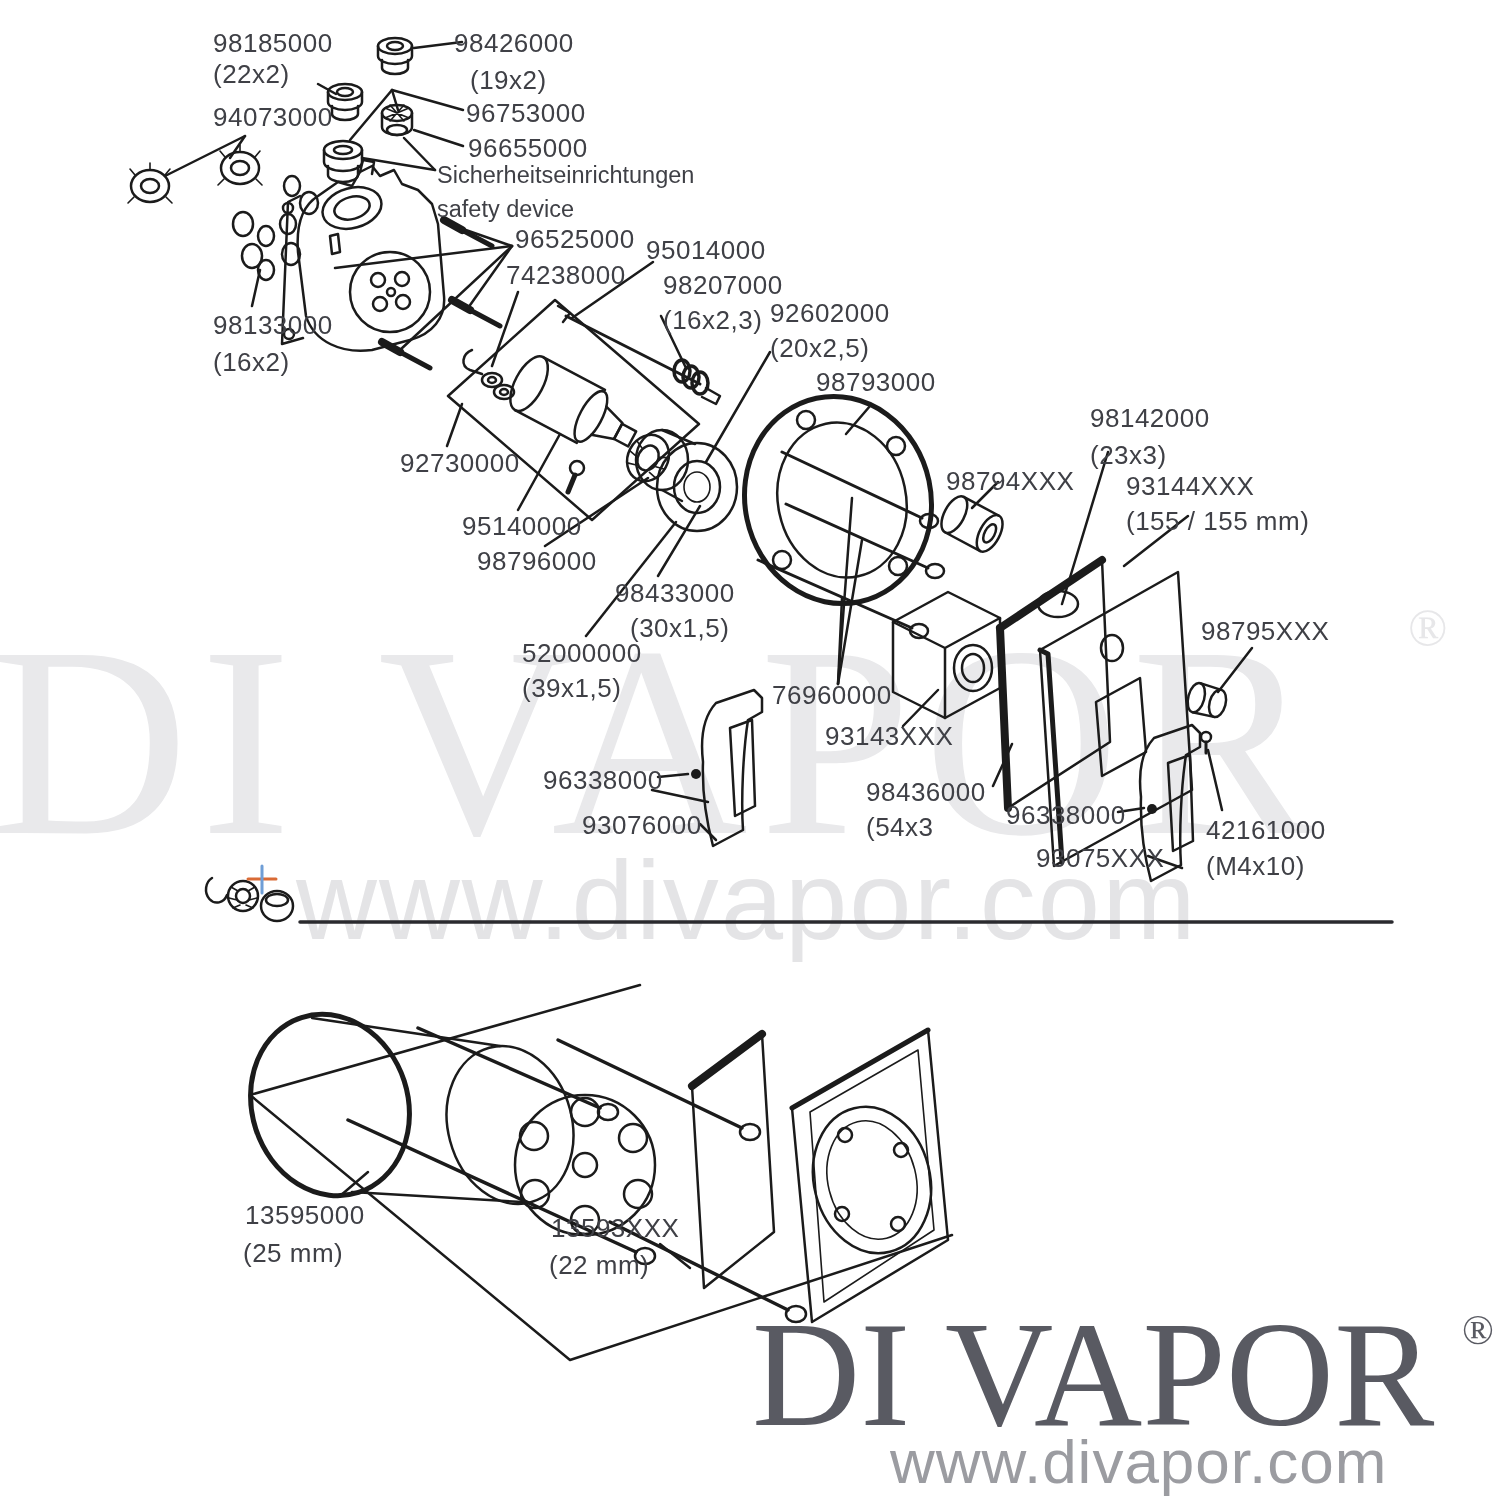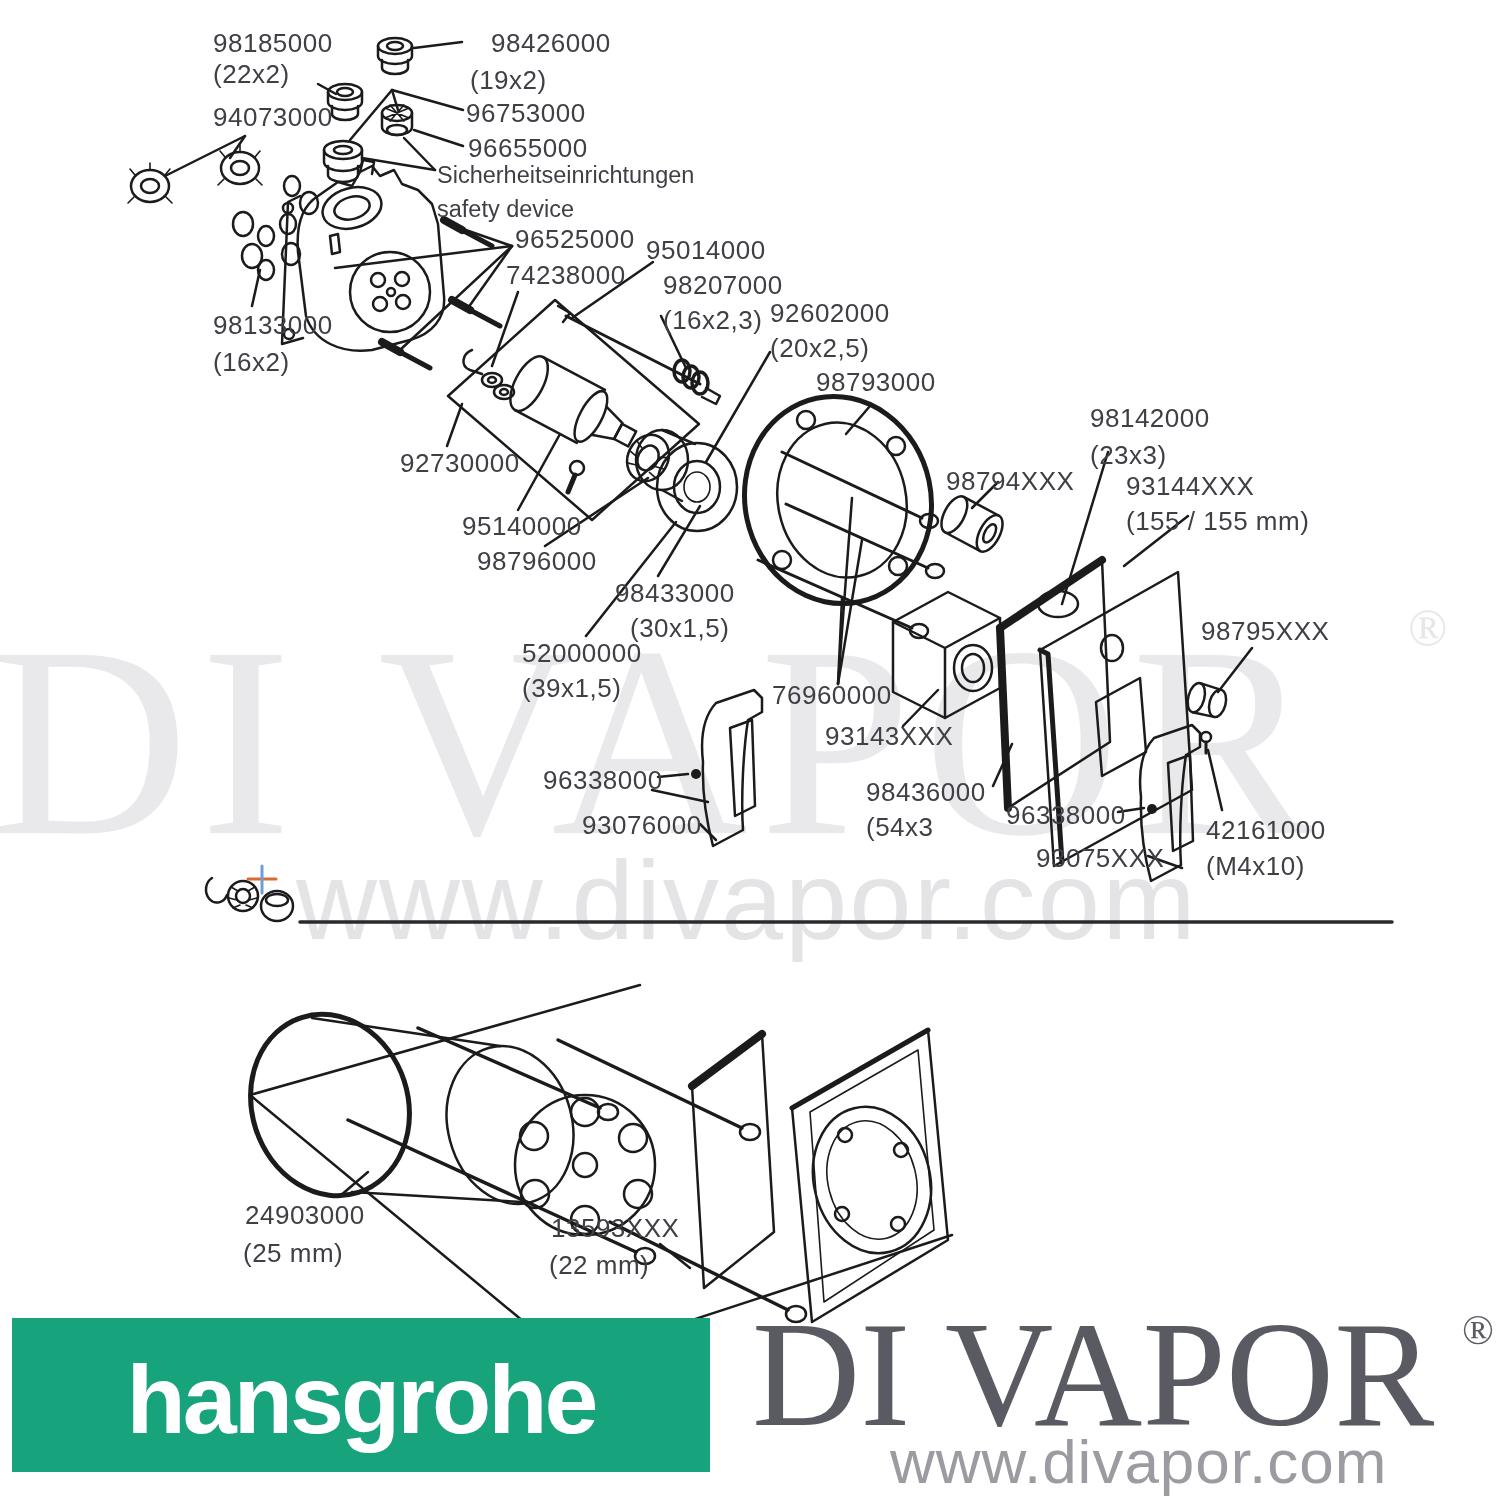--- a/index.html
+++ b/index.html
@@ -329,21 +329,21 @@
       <line x1="1148" y1="856" x2="1182" y2="868"></line>
       <line x1="1222" y1="810" x2="1208" y2="750"></line>
       <line x1="340" y1="1196" x2="368" y2="1172"></line>
       <line x1="660" y1="1244" x2="690" y2="1268"></line>
     </g>
   </svg>
 
   <div class="lbl" style="left:213px;top:28px">98185000</div>
   <div class="lbl" style="left:213px;top:59px">(22x2)</div>
   <div class="lbl" style="left:213px;top:102px">94073000</div>
-  <div class="lbl" style="left:491px;top:28px">98426000</div>
+  <div class="lbl" style="left:454px;top:28px">98426000</div>
   <div class="lbl" style="left:470px;top:65px">(19x2)</div>
   <div class="lbl" style="left:466px;top:98px">96753000</div>
   <div class="lbl" style="left:468px;top:133px">96655000</div>
   <div class="lbl sm" style="left:437px;top:162px">Sicherheitseinrichtungen</div>
   <div class="lbl sm" style="left:437px;top:196px">safety device</div>
   <div class="lbl" style="left:515px;top:224px">96525000</div>
   <div class="lbl" style="left:506px;top:260px">74238000</div>
   <div class="lbl" style="left:646px;top:235px">95014000</div>
   <div class="lbl" style="left:663px;top:270px">98207000</div>
   <div class="lbl" style="left:663px;top:305px">(16x2,3)</div>
@@ -368,27 +368,24 @@
   <div class="lbl" style="left:772px;top:680px">76960000</div>
   <div class="lbl" style="left:825px;top:721px">93143XXX</div>
   <div class="lbl" style="left:543px;top:765px">96338000</div>
   <div class="lbl" style="left:582px;top:810px">93076000</div>
   <div class="lbl" style="left:866px;top:777px">98436000</div>
   <div class="lbl" style="left:866px;top:812px">(54x3</div>
   <div class="lbl" style="left:1006px;top:800px">96338000</div>
   <div class="lbl" style="left:1036px;top:843px">93075XXX</div>
   <div class="lbl" style="left:1206px;top:815px">42161000</div>
   <div class="lbl" style="left:1206px;top:851px">(M4x10)</div>
-  <div class="lbl" style="left:245px;top:1200px">24903000</div>
+  <div class="lbl" style="left:245px;top:1200px">13595000</div>
   <div class="lbl" style="left:243px;top:1238px">(25 mm)</div>
   <div class="lbl" style="left:551px;top:1213px">13593XXX</div>
   <div class="lbl" style="left:549px;top:1250px">(22 mm)</div>
 
-  <div class="green-banner">
-    <span>hansgrohe</span>
-  </div>
   <div class="dv-logo">
     <span class="dv-text">DI VAPOR</span>
   </div>
   <div class="dv-reg">®</div>
   <div class="dv-url">www.divapor.com</div>
 
 </div>
 
 </body></html>

